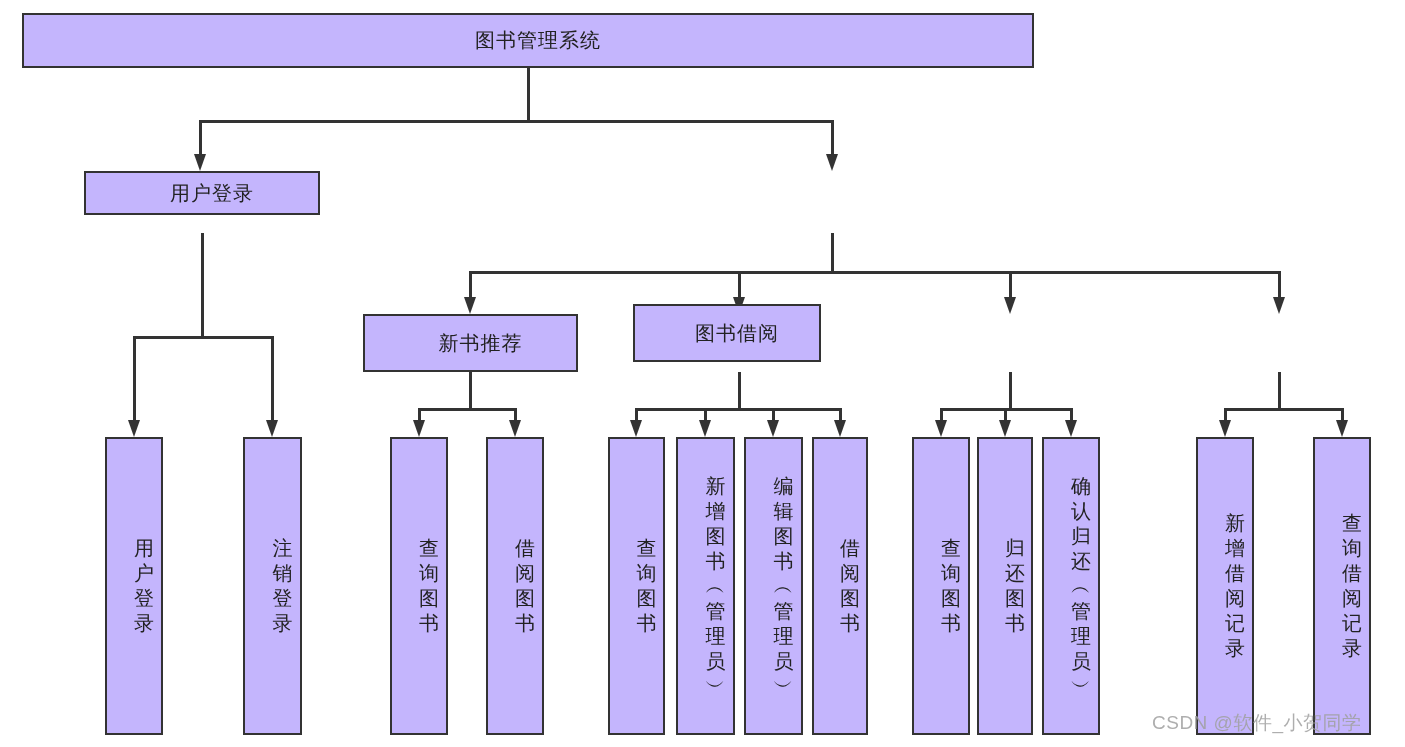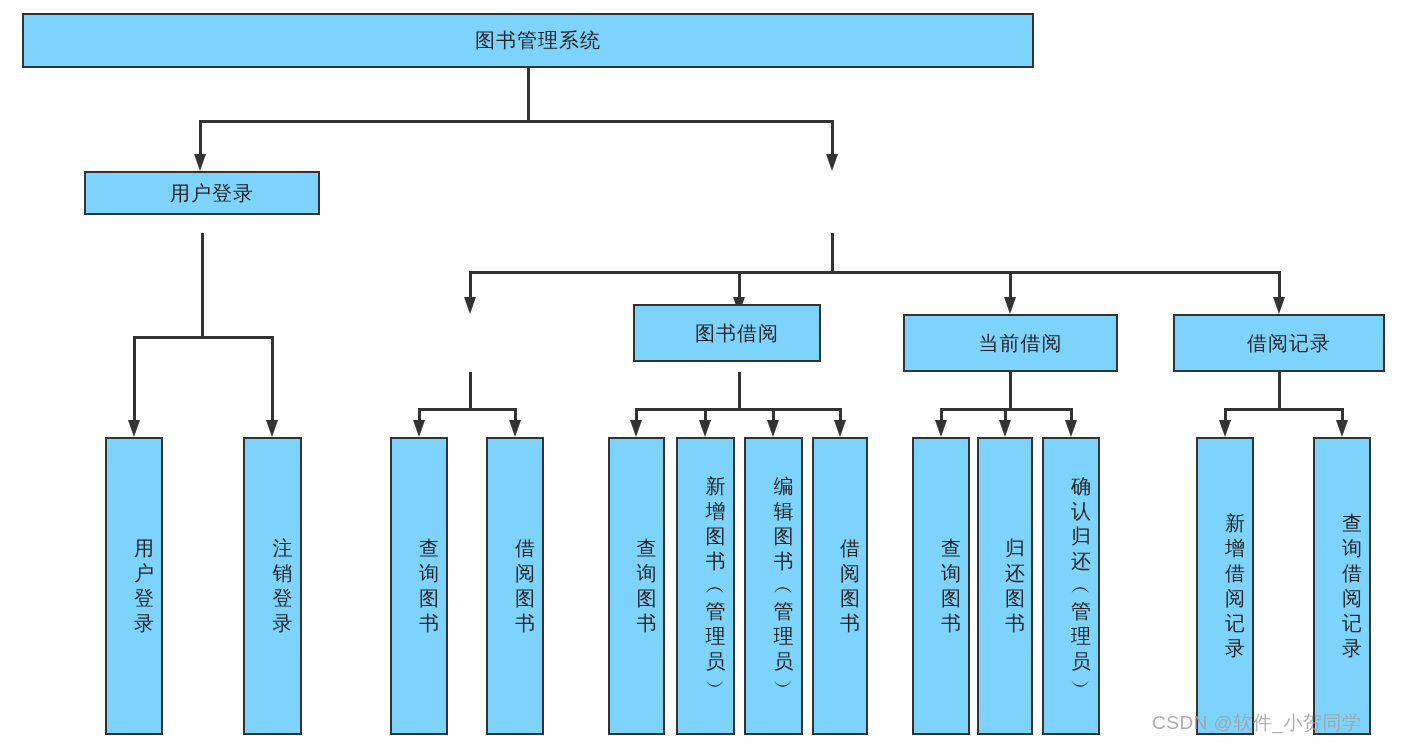--- a/index.html
+++ b/index.html
@@ -6,21 +6,21 @@
     --line:#333333;
     --text:#222222;
     --wm:#a0a0a0;
   }
   html,body{margin:0;padding:0;background:#ffffff;}
   .stage{
     position:relative;width:1405px;height:747px;background:#ffffff;
     font-family:"Liberation Sans",sans-serif;overflow:hidden;
   }
   .box{
-    position:absolute;border:2.5px solid var(--line);background:#7dd3fc;
+    position:absolute;border:2.5px solid var(--line);background:#c4b5fd;
     display:flex;align-items:center;justify-content:center;
     color:var(--text);box-sizing:border-box;padding-left:20px;
   }
   .box .hlabel{font-size:20px;letter-spacing:1px;white-space:nowrap;}
   .vtext{display:flex;flex-direction:column;align-items:center;justify-content:center;}
   .vch{font-size:20px;line-height:25px;display:block;}
   .hline,.vline{position:absolute;background:var(--line);}
   .hline{height:3px;}
   .vline{width:3px;}
   .arrow{
@@ -64,28 +64,25 @@
   <div class="hline" style="left:468.5px;top:271px;width:812px"></div>
   <div class="vline" style="left:468.5px;top:271px;height:29px"></div>
   <div class="arrow" style="left:464px;top:297px"></div>
   <div class="vline" style="left:737.5px;top:271px;height:29px"></div>
   <div class="arrow" style="left:733px;top:297px"></div>
   <div class="vline" style="left:1008.5px;top:271px;height:29px"></div>
   <div class="arrow" style="left:1004px;top:297px"></div>
   <div class="vline" style="left:1277.5px;top:271px;height:29px"></div>
   <div class="arrow" style="left:1273px;top:297px"></div>
 
+  <div class="box" style="left:363px;top:314px;width:215px;height:58px">
+    <span class="hlabel">新书推荐</span>
+  </div>
   <div class="box" style="left:633px;top:304px;width:188px;height:58px">
     <span class="hlabel">图书借阅</span>
-  </div>
-  <div class="box" style="left:903px;top:314px;width:215px;height:58px">
-    <span class="hlabel">当前借阅</span>
-  </div>
-  <div class="box" style="left:1173px;top:314px;width:212px;height:58px">
-    <span class="hlabel">借阅记录</span>
   </div>
 
   <div class="vline" style="left:468.5px;top:372px;height:36px"></div>
   <div class="hline" style="left:417.5px;top:408px;width:99px"></div>
   <div class="vline" style="left:417.5px;top:408px;height:16px"></div>
   <div class="arrow" style="left:413px;top:420px"></div>
   <div class="vline" style="left:513.5px;top:408px;height:16px"></div>
   <div class="arrow" style="left:509px;top:420px"></div>
 
   <div class="vline" style="left:737.5px;top:372px;height:36px"></div>

